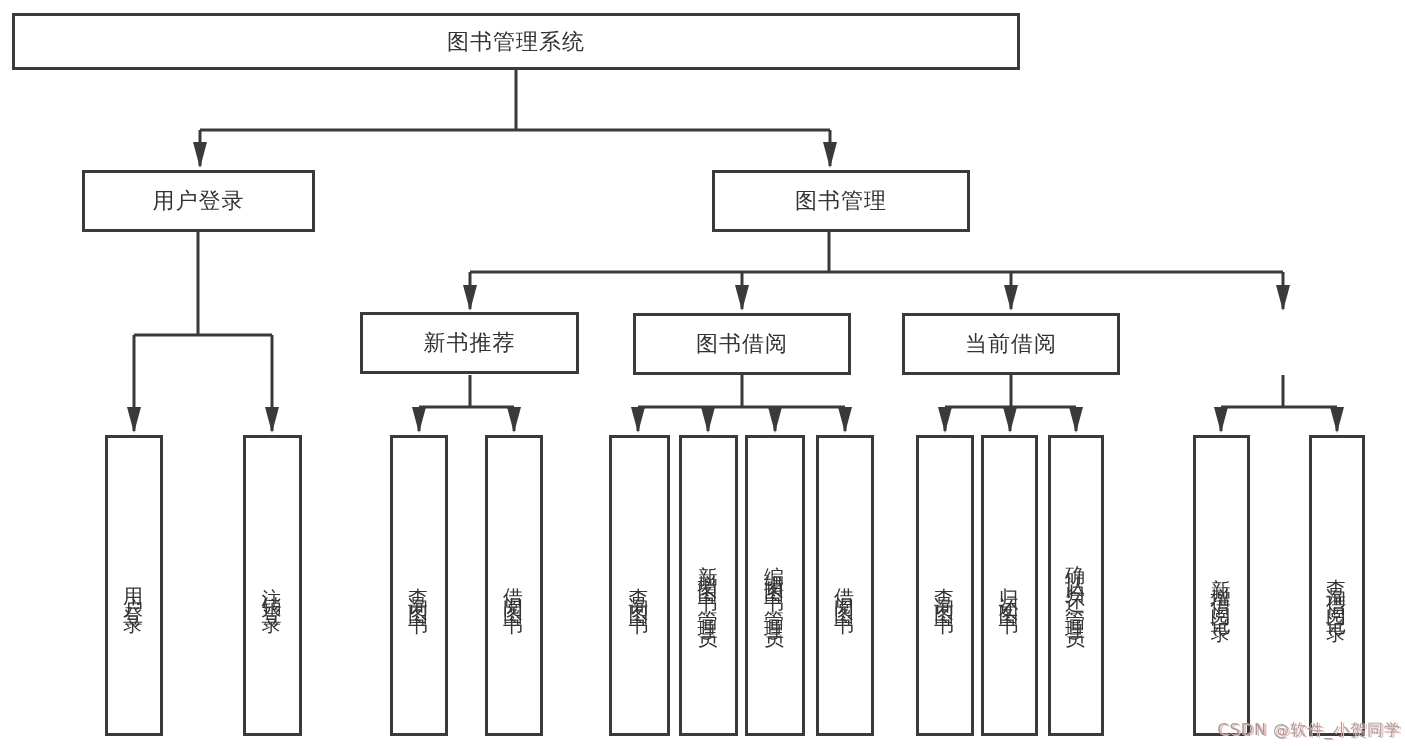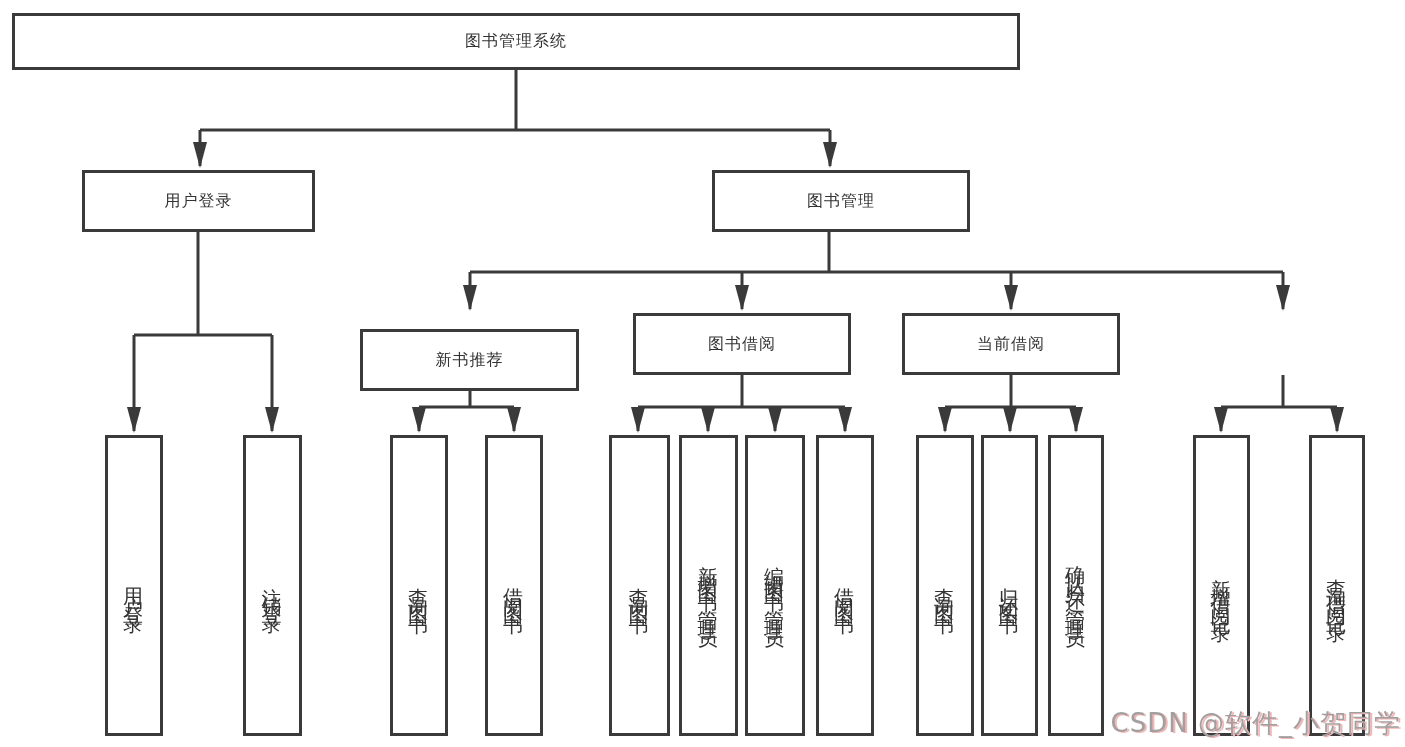--- a/index.html
+++ b/index.html
@@ -10,42 +10,42 @@
     font-family:"DejaVu Sans","Liberation Sans",sans-serif;
     overflow:hidden;
   }
   #connector-layer { position:absolute; left:0; top:0; width:1405px; height:747px; }
   .hbox {
     position:absolute;
     box-sizing:border-box;
     background:#ffffff;
     border:3px solid #3a3a3a;
     display:flex; align-items:center; justify-content:center;
-    font-size:16px; color:#333333;
+    font-size:22px; color:#333333;
     letter-spacing:1px;
     white-space:nowrap;
     z-index:2;
   }
   .vbox {
     position:absolute;
     box-sizing:border-box;
     background:#ffffff;
     border:3px solid #3a3a3a;
     display:flex; align-items:center; justify-content:center;
     writing-mode:vertical-rl;
     text-orientation:mixed;
     font-size:20px; color:#333333;
     letter-spacing:9px;
     padding-top:9px;
     z-index:2;
   }
   #watermark {
     position:absolute;
     right:4px; bottom:6px;
-    font-size:26px;
+    font-size:16px;
     color:#a0a0a0;
     text-shadow:2px 1px 0 #f3b6b6;
     letter-spacing:1px;
     z-index:5;
     white-space:nowrap;
   }
 </style>
 </head>
 <body>
 
@@ -92,21 +92,21 @@
       <line x1="1221" y1="407" x2="1221" y2="431" marker-end="url(#ah)"></line>
       <line x1="1337" y1="407" x2="1337" y2="431" marker-end="url(#ah)"></line>
     </g>
   </svg>
 
   <div class="hbox" style="left:12px; top:13px; width:1008px; height:57px;">图书管理系统</div>
 
   <div class="hbox" style="left:82px; top:170px; width:233px; height:62px;">用户登录</div>
   <div class="hbox" style="left:712px; top:170px; width:258px; height:62px;">图书管理</div>
 
-  <div class="hbox" style="left:360px; top:329px; width:219px; height:62px;">新书推荐</div>
+  <div class="hbox" style="left:360px; top:312px; width:219px; height:62px;">新书推荐</div>
   <div class="hbox" style="left:633px; top:313px; width:218px; height:62px;">图书借阅</div>
   <div class="hbox" style="left:902px; top:313px; width:218px; height:62px;">当前借阅</div>
 
   <div class="vbox" style="left:105px; top:435px; width:58px; height:301px;">用户登录</div>
   <div class="vbox" style="left:243px; top:435px; width:59px; height:301px;">注销登录</div>
 
   <div class="vbox" style="left:390px; top:435px; width:58px; height:301px;">查询图书</div>
   <div class="vbox" style="left:485px; top:435px; width:58px; height:301px;">借阅图书</div>
 
   <div class="vbox" style="left:609px; top:435px; width:61px; height:301px;">查询图书</div>

